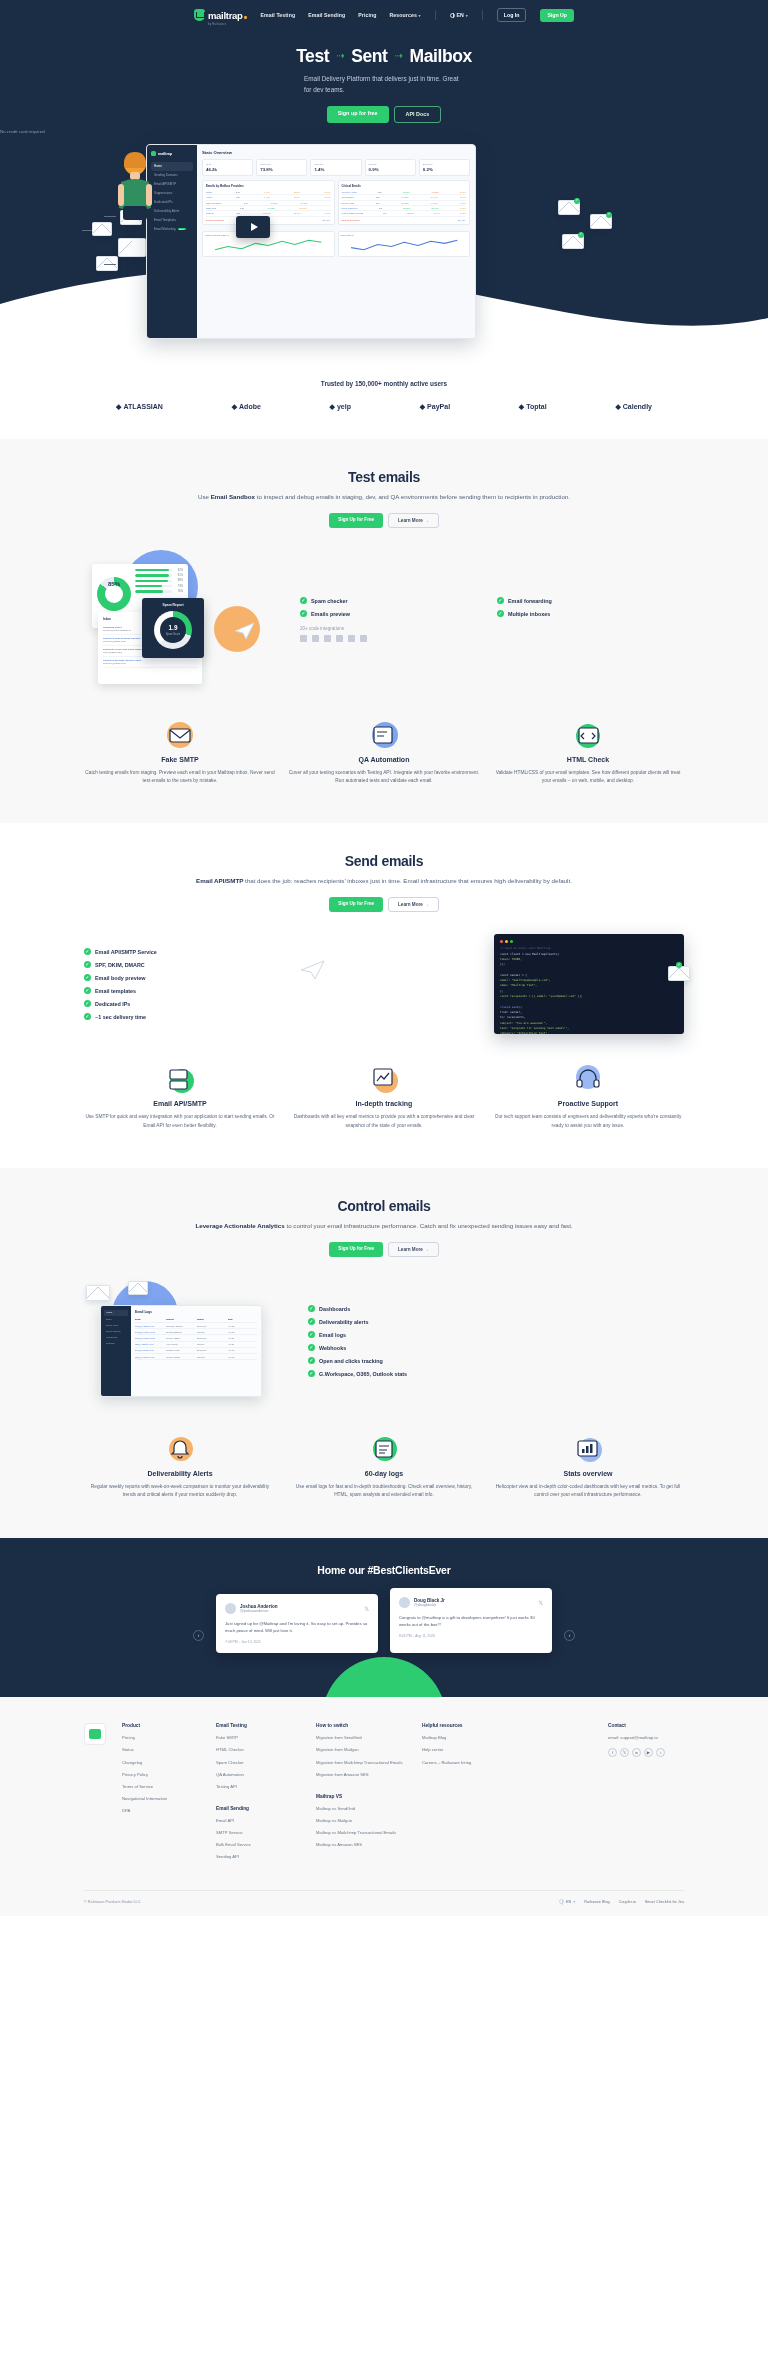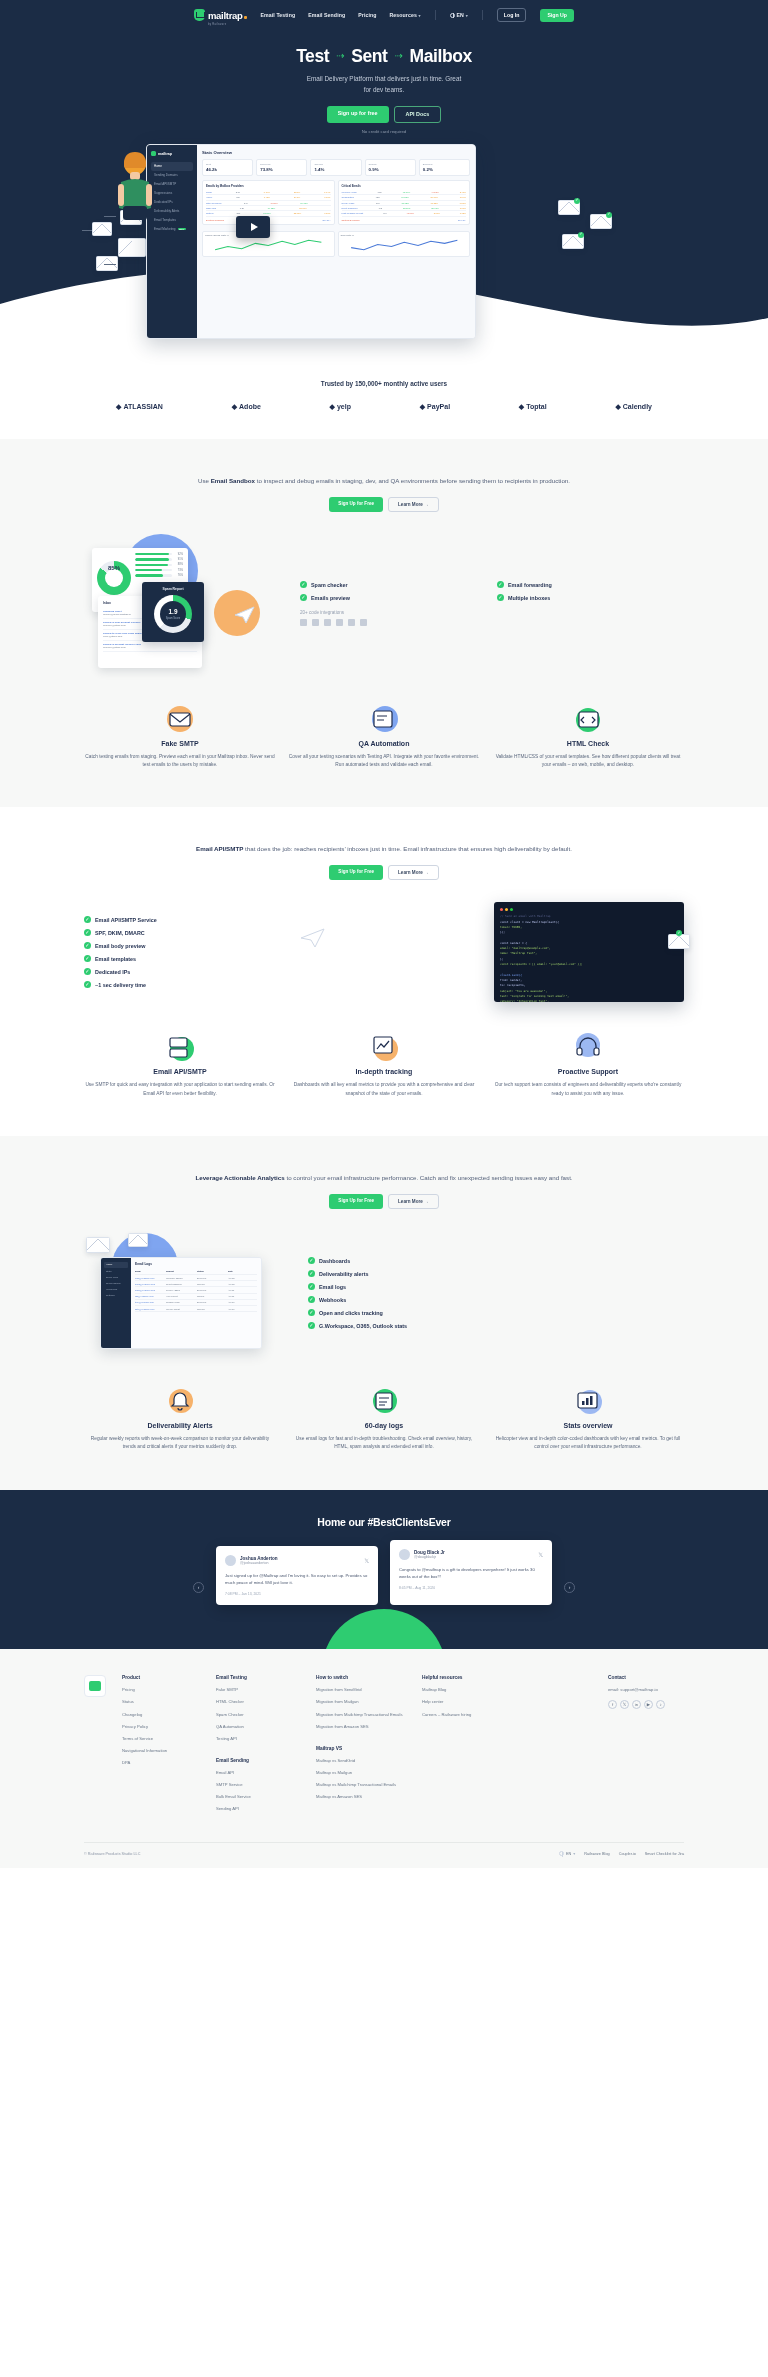--- a/index.html
+++ b/index.html
@@ -47,21 +47,21 @@
   .btn-login {
     font-size: 5.2px; color: #fff; border: .7px solid #5b6b83; border-radius: 3px;
     padding: 3px 6px; text-decoration: none; font-weight: 600;
   }
   .btn-signup {
     font-size: 5.2px; color: #fff; background: #2ecc71; border-radius: 3px;
     padding: 3.5px 7px; text-decoration: none; font-weight: 700;
   }
 
   
-  .hero-body { text-align: center; padding-top: 22px; position: relative; z-index: 4;}
+  .hero-body { padding-top: 22px; position: relative; z-index: 4;}
   .hero-title {
     font-size: 17.5px; font-weight: 700; color: #fff; letter-spacing: -0.4px;
     display: flex; align-items: center; justify-content: center; gap: 7px;
   }
   .arrow-ico { color: #2ecc71; font-size: 10px; font-weight: 400; position:relative; top:-1px;}
   .hero-sub {
     font-size: 6.4px; color: #c3ccda; line-height: 1.7; margin-top: 7px;
     max-width: 160px; margin-left: auto; margin-right: auto;
   }
   .hero-btns { display: flex; gap: 5px; justify-content: center; margin-top: 10px; }
@@ -490,20 +490,21 @@
         <div style="font-size:7px;font-weight:700;color:#1f2d4e;display:flex;align-items:center;gap:2px;"><span style="color:#1f2d4e;">◆</span>PayPal</div>
         <div style="font-size:7px;font-weight:700;color:#1f2d4e;display:flex;align-items:center;gap:2px;"><span style="color:#1f2d4e;">◆</span>Toptal</div>
         <div style="font-size:7px;font-weight:700;color:#1f2d4e;display:flex;align-items:center;gap:2px;"><span style="color:#1f2d4e;">◆</span>Calendly</div>
       </div>
   </div>
 </div>
 
 <div class="sec gray">
   <div class="inner">
     <div class="sec-h">
+      <div class="sec-title">Test emails</div>
       <div class="sec-sub">
         <span>Use </span><b>Email Sandbox</b><span> to inspect and debug emails in staging, dev, and QA environments before sending them to recipients in production.</span>
       </div>
       <div class="sec-btns">
         <a class="sb-green" href="#">Sign Up for Free</a>
         <a class="sb-ghost" href="#">Learn More  →</a>
       </div>
     </div>
 
     <div class="split">
@@ -639,20 +640,21 @@
      <div class="card-t">HTML Check</div>
      <div class="card-d">Validate HTML/CSS of your email templates. See how different popular clients will treat your emails – on web, mobile, and desktop.</div>
    </div>
       </div>
   </div>
 </div>
 
 <div class="sec white">
   <div class="inner">
     <div class="sec-h">
+      <div class="sec-title">Send emails</div>
       <div class="sec-sub">
         <b>Email API/SMTP</b><span> that does the job: reaches recipients’ inboxes just in time. Email infrastructure that ensures high deliverability by default.</span>
       </div>
       <div class="sec-btns">
         <a class="sb-green" href="#">Sign Up for Free</a>
         <a class="sb-ghost" href="#">Learn More  →</a>
       </div>
     </div>
 
     <div class="split" style="gap:16px;">
@@ -757,20 +759,21 @@
      <div class="card-t">Proactive Support</div>
      <div class="card-d">Our tech support team consists of engineers and deliverability experts who’re constantly ready to assist you with any issue.</div>
    </div>
       </div>
   </div>
 </div>
 
 <div class="sec gray">
   <div class="inner">
     <div class="sec-h">
+      <div class="sec-title">Control emails</div>
       <div class="sec-sub">
         <b>Leverage Actionable Analytics</b><span> to control your email infrastructure performance. Catch and fix unexpected sending issues easy and fast.</span>
       </div>
       <div class="sec-btns">
         <a class="sb-green" href="#">Sign Up for Free</a>
         <a class="sb-ghost" href="#">Learn More  →</a>
       </div>
     </div>
 
     <div class="split">

